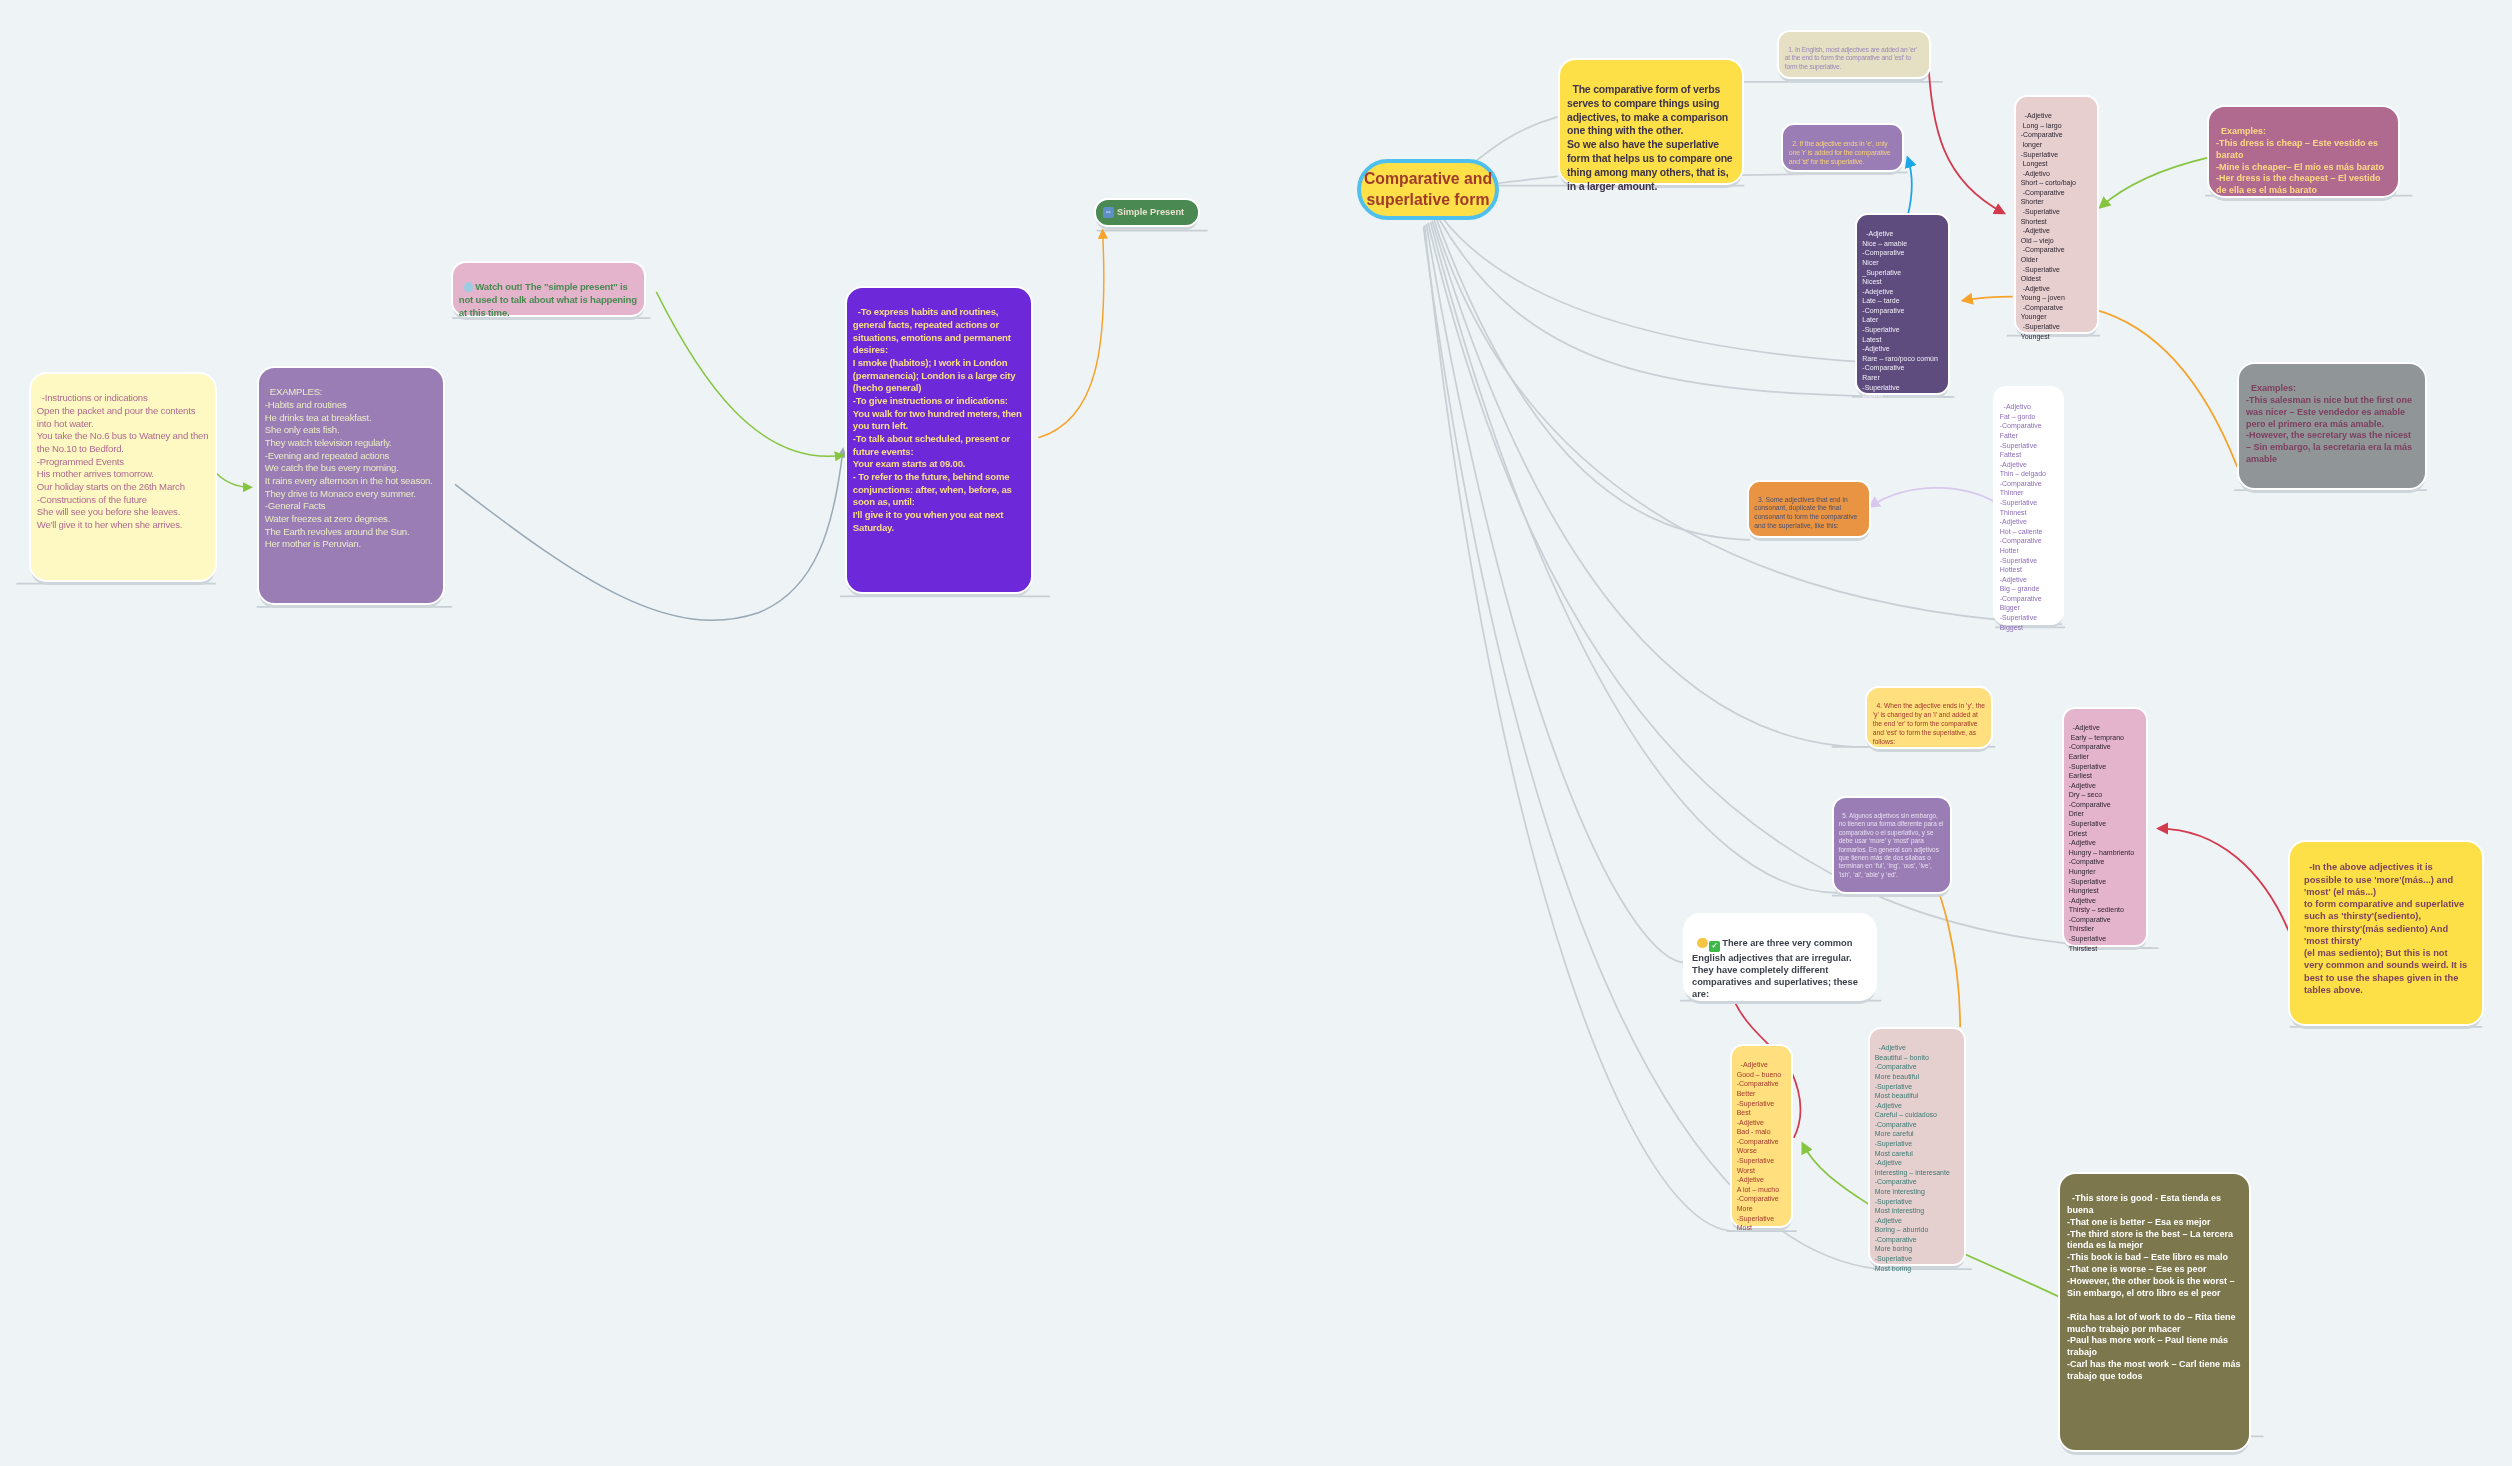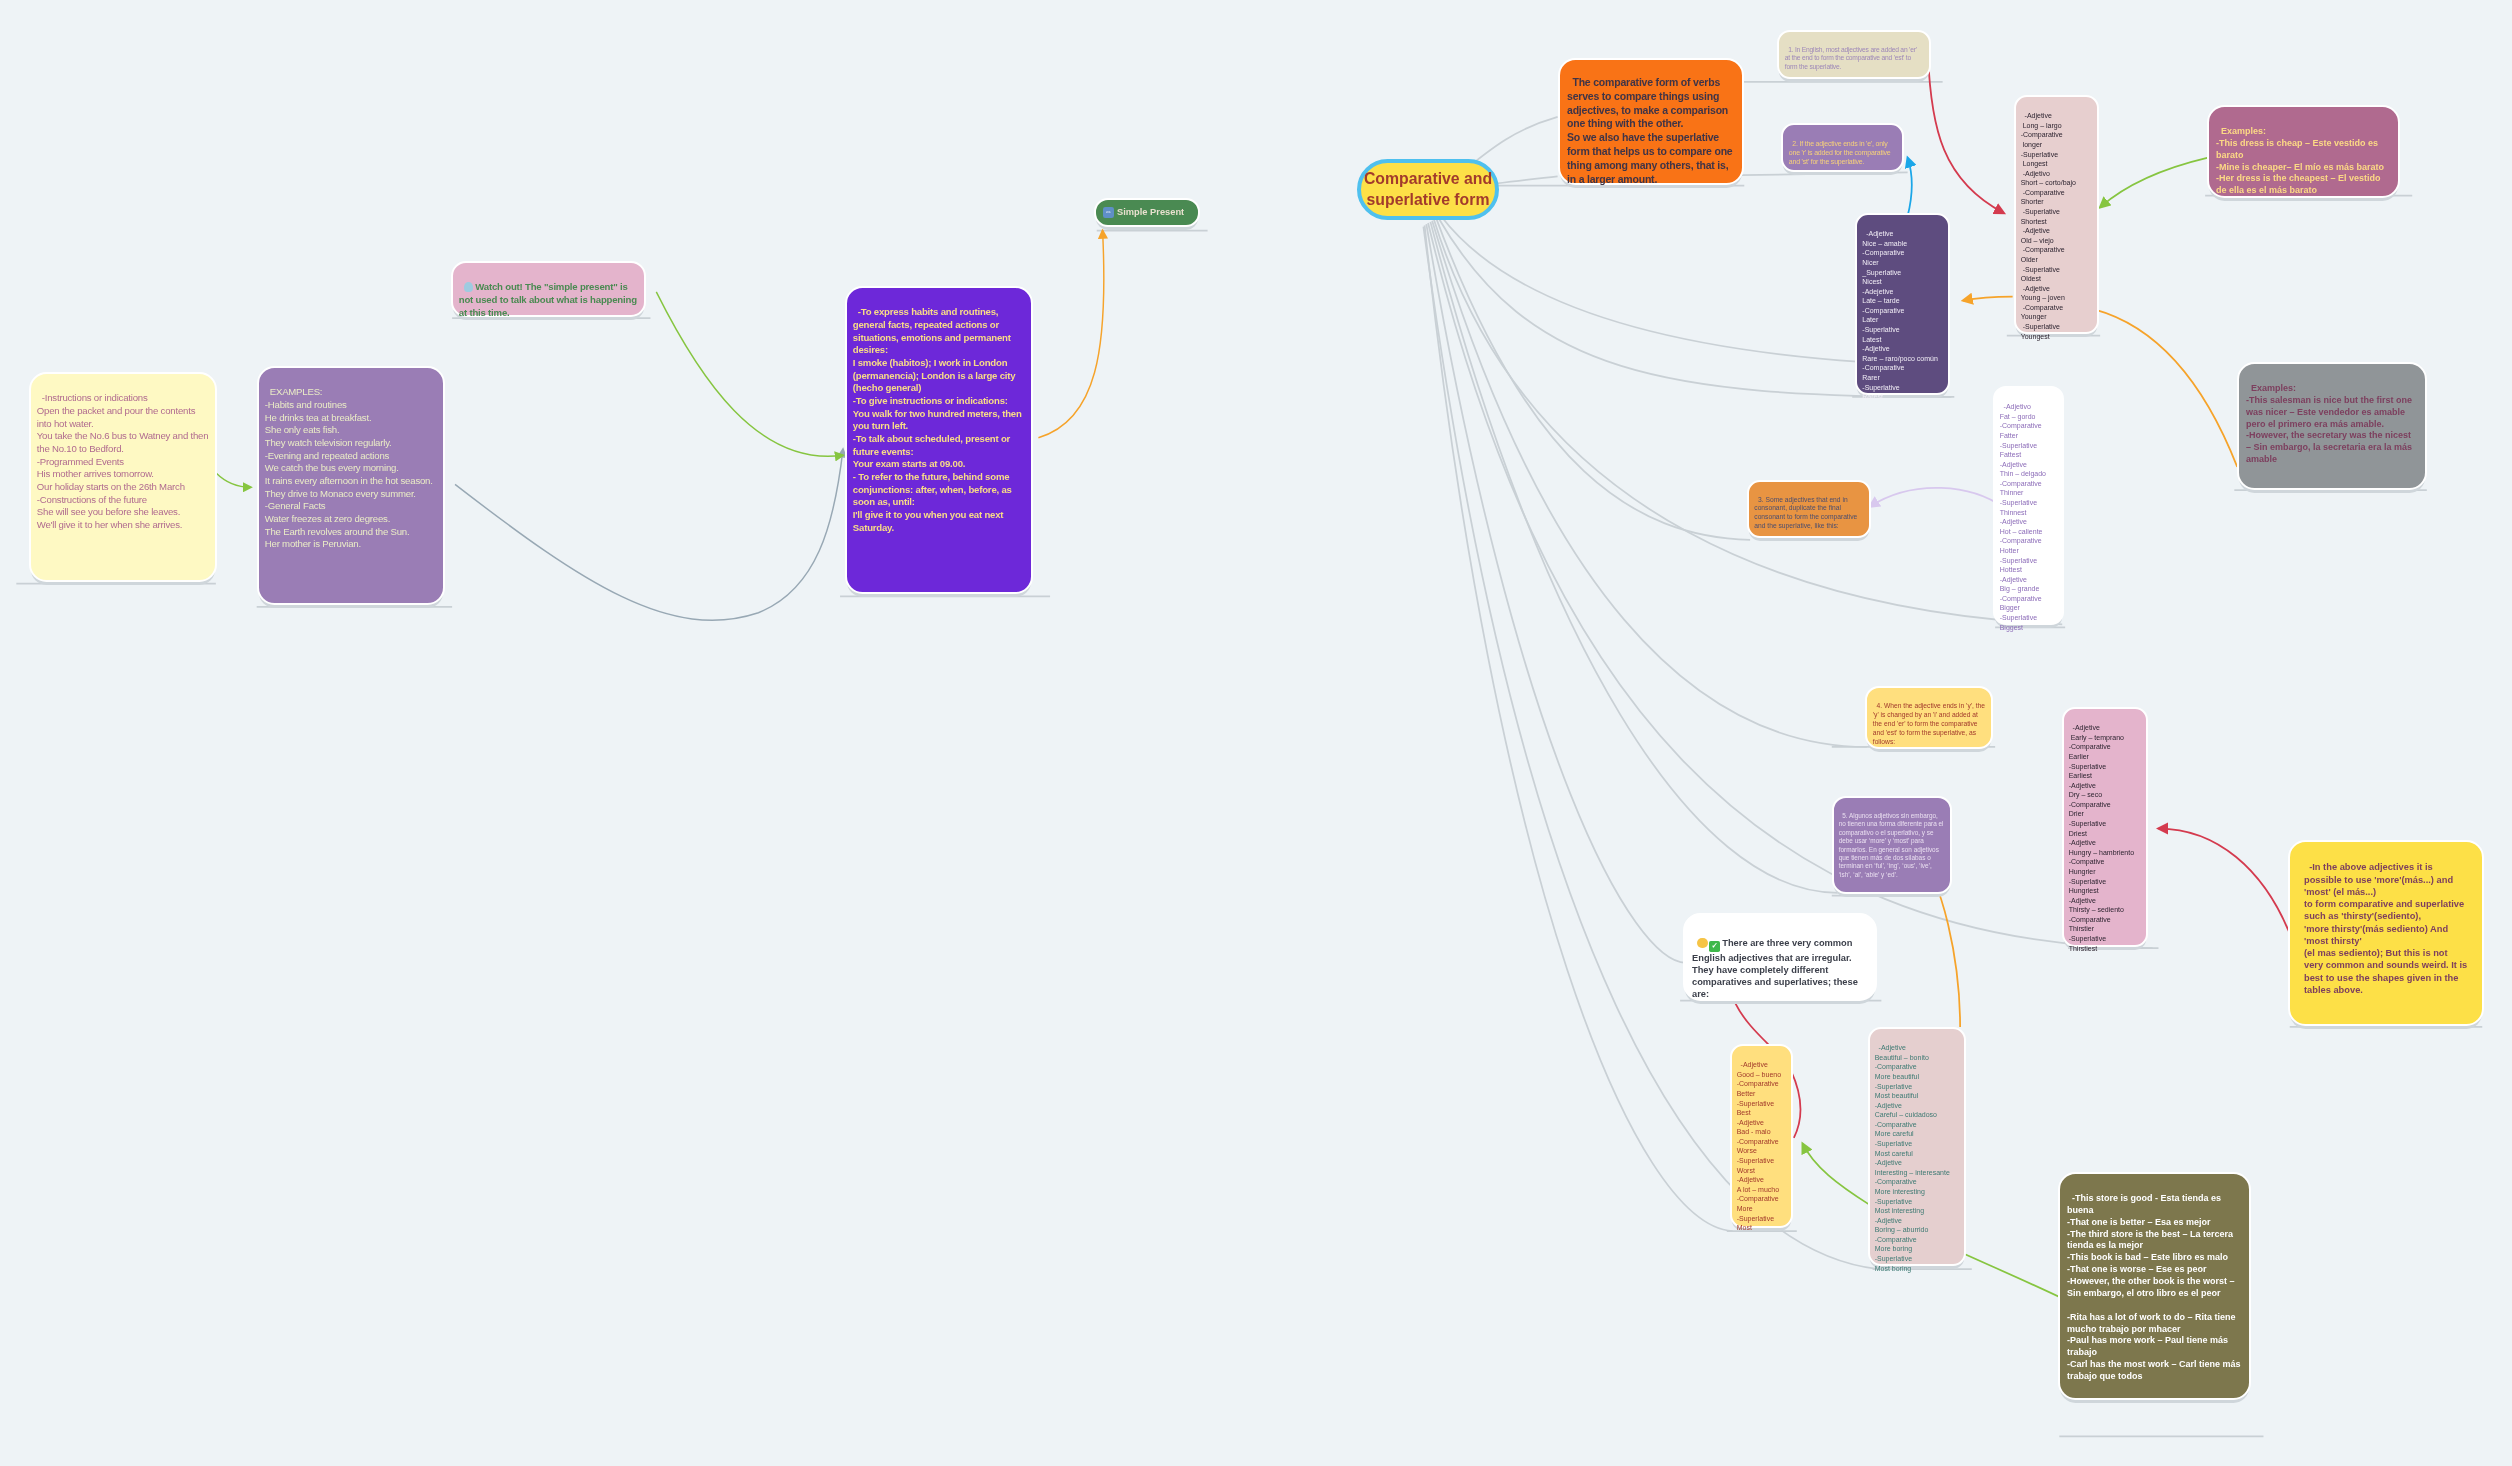--- a/index.html
+++ b/index.html
@@ -119,21 +119,21 @@
   <path d="M3360,1760 C3360,1650 3330,1500 3285,1465" fill="none" stroke="#f6a32a" stroke-width="3" marker-end="url(#ar-orange)"></path>
   <path d="M3205,2065 C3150,2030 3110,2000 3090,1960" fill="none" stroke="#86c540" stroke-width="3" marker-end="url(#ar-green)"></path>
   <path d="M3545,2230 C3400,2160 3260,2110 3215,2065" fill="none" stroke="#86c540" stroke-width="3"></path>
   <path d="M2975,1720 C3000,1770 3050,1800 3070,1835 C3100,1900 3080,1940 3075,1950" fill="none" stroke="#d43a4e" stroke-width="3"></path>
 </svg>
 
 <div class="root" style="left:1357px;top:159px;width:142px;height:61px;">
   <span>Comparative and superlative form</span>
 </div>
 
-<div class="node cond bold" style="left:1558px;top:58px;width:186px;height:127px;background:#f97316;color:#3f3447;font-size:10.5px;padding:2px 7px;">
+<div class="node cond bold" style="left:1558px;top:58px;width:186px;height:127px;background:#fde047;color:#3f3447;font-size:10.5px;padding:9px 7px;">
   <span>The comparative form of verbs serves to compare things using adjectives, to make a comparison one thing with the other.
 So we also have the superlative form that helps us to compare one thing among many others, that is, in a larger amount.</span>
 </div>
 
 <div class="node cond" style="left:1777px;top:30px;width:154px;height:49px;background:#e5dfc4;color:#9e88b8;font-size:6.7px;padding:4.7px 5.8px;border-radius:13px;">
   <span>1. In English, most adjectives are added an 'er'
 at the end to form the comparative and 'est' to form the superlative.</span>
 </div>
 
 <div class="node cond" style="left:1781px;top:123px;width:123px;height:49px;background:#9a7db5;color:#f6d17a;font-size:7px;padding:4.7px 5.8px;border-radius:13px;">
@@ -319,21 +319,21 @@
 -Superlative
 Most interesting
 -Adjetive
 Boring – aburrido
 -Comparative
 More boring
 -Superlative
 Most boring</span>
 </div>
 
-<div class="node bold" style="left:2058px;top:1172px;width:193px;height:228px;background:#7d774d;color:#ffffff;font-size:9px;padding:7px 7px;">
+<div class="node bold" style="left:2058px;top:1172px;width:193px;height:280px;background:#7d774d;color:#ffffff;font-size:9px;padding:7px 7px;">
   <span>-This store is good - Esta tienda es buena
 -That one is better – Esa es mejor
 -The third store is the best – La tercera tienda es la mejor
 -This book is bad – Este libro es malo
 -That one is worse – Ese es peor
 -However, the other book is the worst – Sin embargo, el otro libro es el peor
 
 -Rita has a lot of work to do – Rita tiene mucho trabajo por mhacer
 -Paul has more work – Paul tiene más trabajo
 -Carl has the most work – Carl tiene más trabajo que todos</span>

